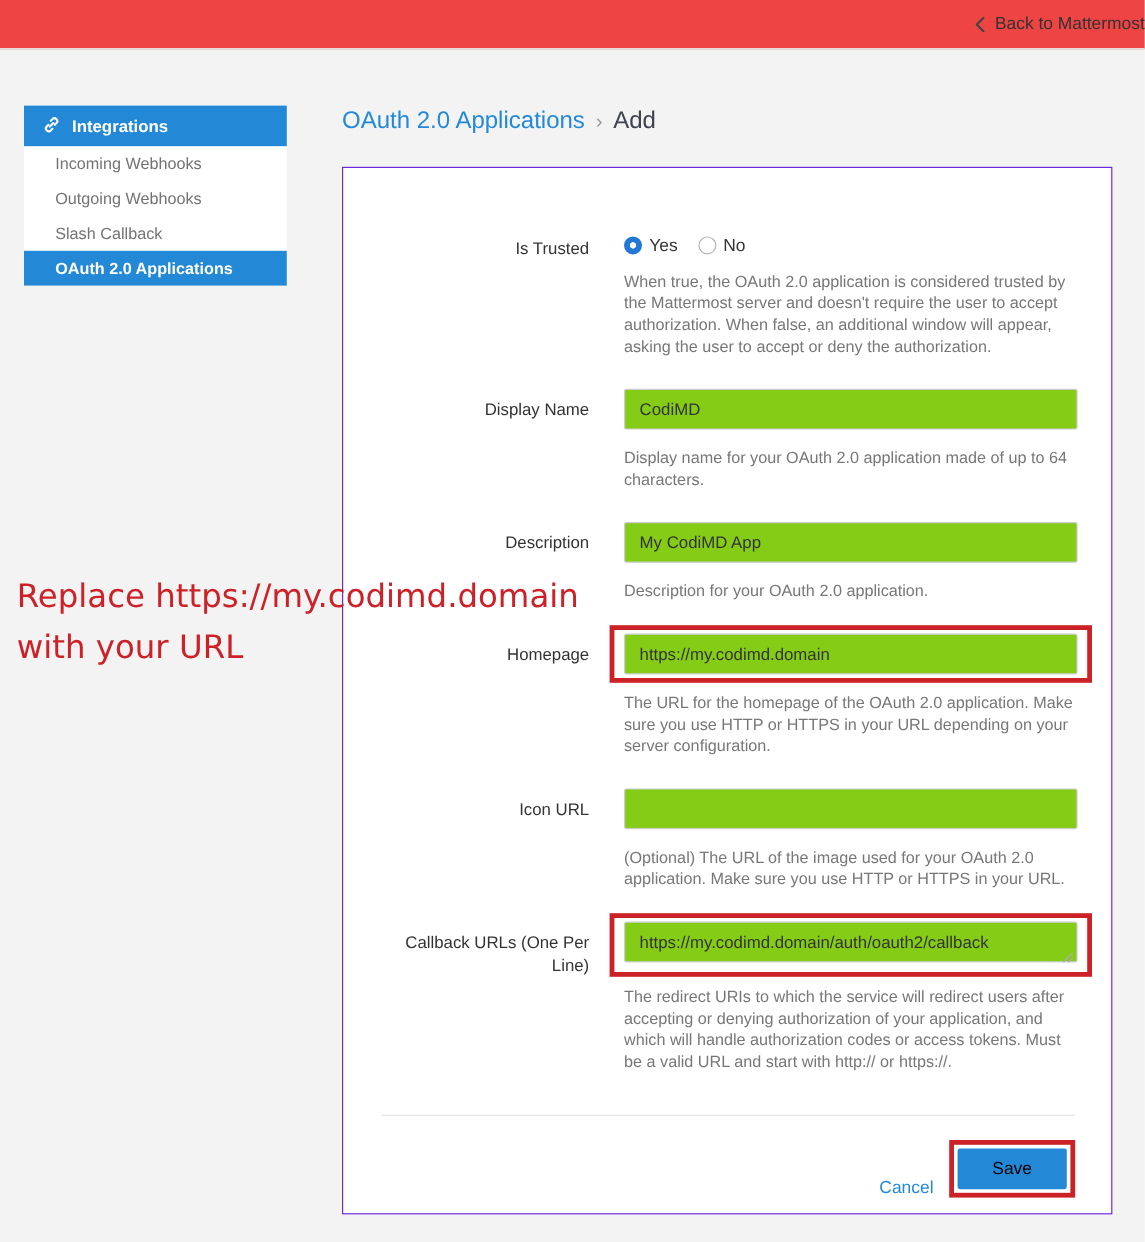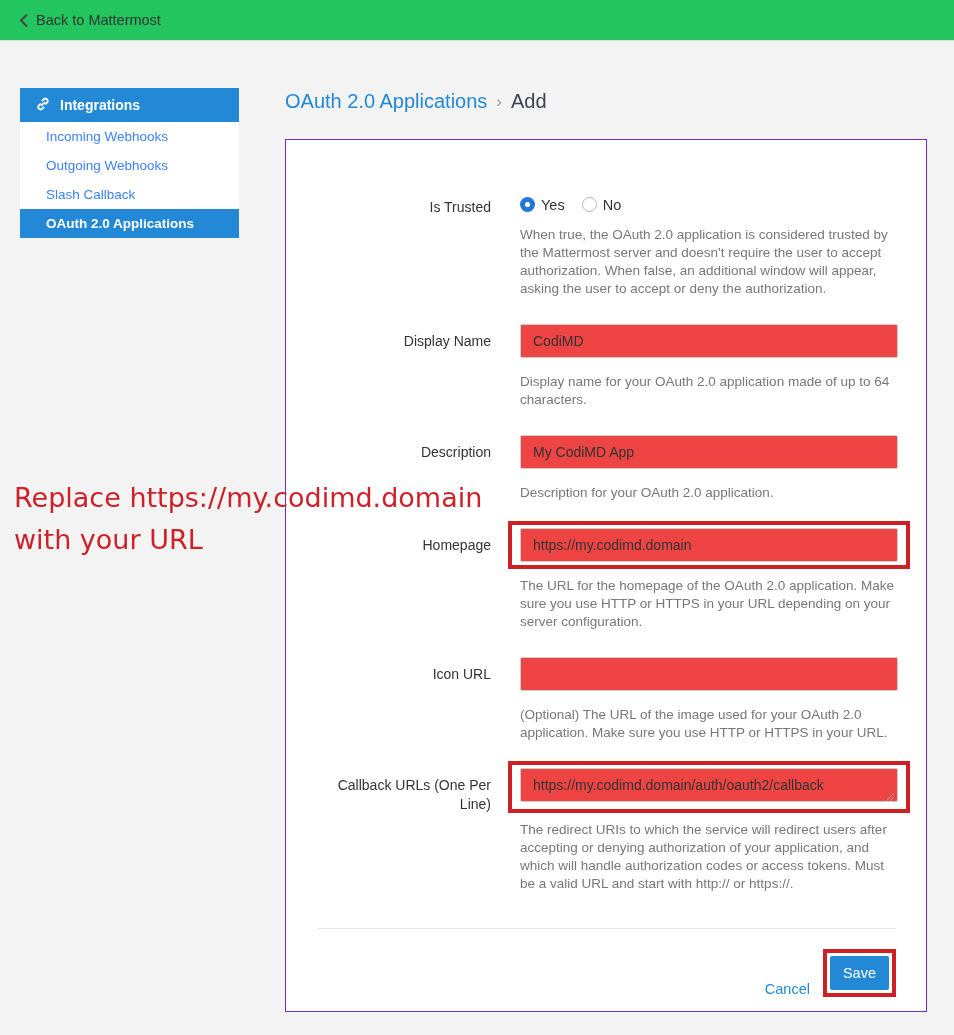--- a/index.html
+++ b/index.html
@@ -8,25 +8,26 @@
     font-family: "Liberation Sans", sans-serif;
     background: #f3f3f3;
     color: #333;
     overflow: hidden;
     position: relative;
   }
 
   
   .topbar {
     height: 41px;
-    background: #22c55e;
+    background: #ef4444;
     border-bottom: 1px solid #ddd;
     display: flex;
     align-items: center;
     padding-left: 19px;
+    justify-content: flex-end;
   }
   .back-link {
     display: inline-flex;
     align-items: center;
     gap: 8px;
     font-size: 14.5px;
     color: #333;
     text-decoration: none;
     cursor: pointer;
   }
@@ -49,21 +50,21 @@
     font-weight: 600;
     cursor: pointer;
   }
   .sidebar-items { background: #fff; }
   .sidebar-item {
     height: 29px;
     display: flex;
     align-items: center;
     padding-left: 26px;
     font-size: 13.5px;
-    color: #3b82f6;
+    color: #737373;
     cursor: pointer;
   }
   .sidebar-item.active {
     background: #2389d7;
     color: #fff;
     font-weight: 600;
   }
 
   
   .breadcrumb {
@@ -104,21 +105,21 @@
   .text-input {
     width: 100%;
     height: 34px;
     border: 1px solid #ccc;
     border-radius: 2px;
     padding: 0 12px;
     font-size: 14px;
     color: #333;
     font-family: "Liberation Sans", sans-serif;
     outline: none;
-    background: #ef4444;
+    background: #84cc16;
   }
   textarea.text-input { height: 34px; padding-top: 7px; resize: none; line-height: 18px; overflow: hidden; }
   .help-text {
     margin-top: 15px;
     font-size: 13.5px;
     line-height: 18px;
     color: #777;
   }
   
   .radio-group { display: flex; align-items: center; gap: 17px; padding-top: 7px; }
@@ -150,22 +151,22 @@
 
   
   .footer-divider { margin: 35px 30px 0 32px; border-top: 1px solid #e5e5e5; }
   .panel-footer {
     display: flex; justify-content: flex-end; align-items: flex-end;
     padding: 20px 30px 0 0; gap: 13px;
   }
   .cancel-link { color: #2389d7; font-size: 14.5px; text-decoration: none; cursor: pointer; }
   .save-red-box { border: 4px solid #cc2127; padding: 3px; }
   .save-button {
-    background: #2389d7; color: #ffffff; border: none; border-radius: 2px;
-    height: 34px; min-width: 50px; padding: 0 13px;
+    background: #2389d7; color: #000000; border: none; border-radius: 2px;
+    height: 34px; min-width: 50px; padding: 0 29px;
     font-size: 14.5px; font-family: "Liberation Sans", sans-serif; cursor: pointer;
   }
 
   
   .annotation {
     position: absolute;
     left: 14px;
     top: 436px;
     font-family: "DejaVu Sans", sans-serif;
     font-size: 27px;

